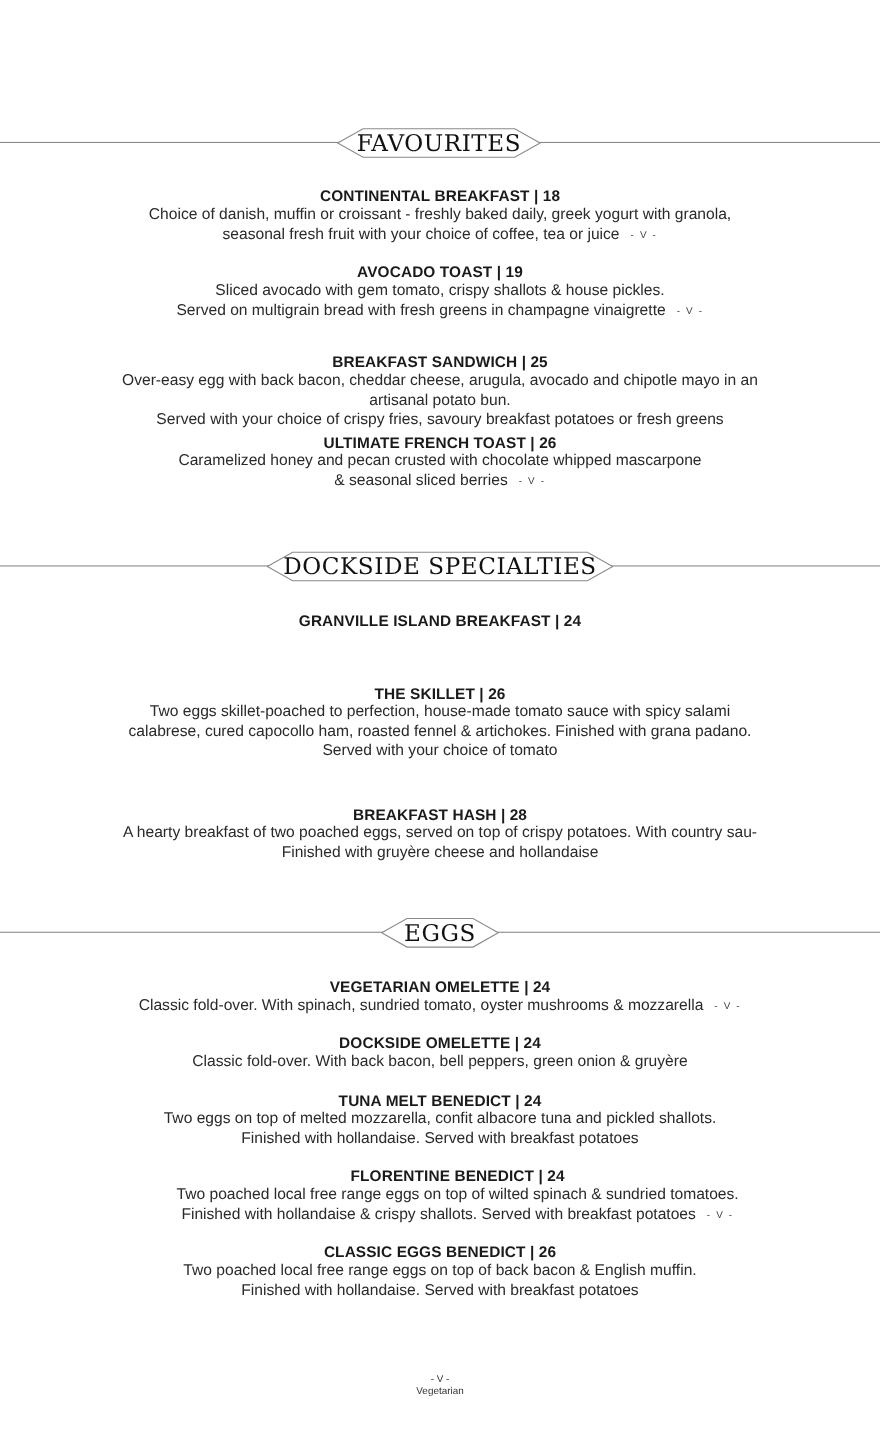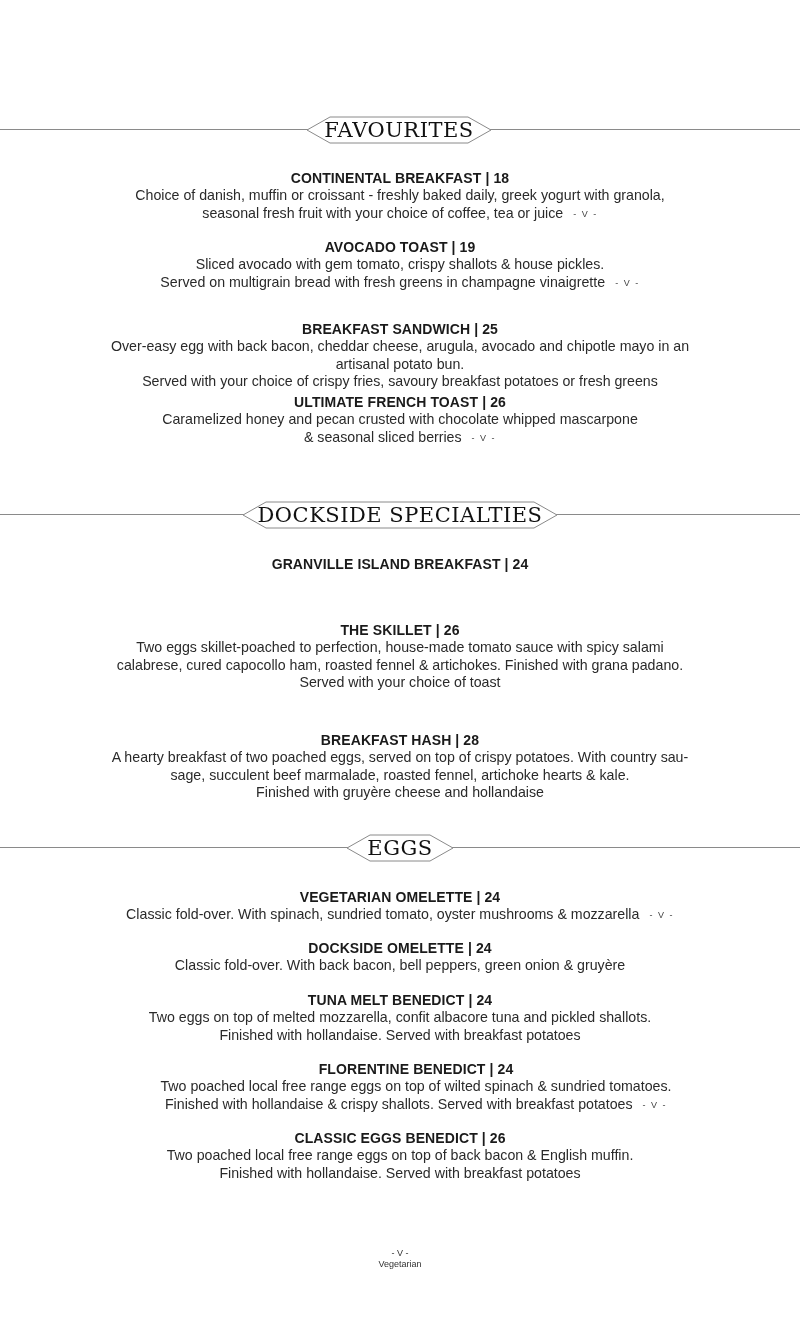--- a/index.html
+++ b/index.html
@@ -139,29 +139,28 @@
 
 <div class="menu-item" style="top:556px;">
   <div class="item-name">GRANVILLE ISLAND BREAKFAST | 24</div>
 </div>
 
 <div class="menu-item" style="top:622px;">
   <div class="item-name">THE SKILLET | 26</div>
   <div class="item-desc">
     <span class="line">Two eggs skillet-poached to perfection, house-made tomato sauce with spicy salami</span>
     <span class="line">calabrese, cured capocollo ham, roasted fennel &amp; artichokes. Finished with grana padano.</span>
-    <span class="line">Served with your choice of toast</span>
+    <span class="line">Served with your choice of tomato</span>
   </div>
 </div>
 
 <div class="menu-item" style="top:708px;margin-top:24px;">
   <div class="item-name">BREAKFAST HASH | 28</div>
   <div class="item-desc">
     <span class="line">A hearty breakfast of two poached eggs, served on top of crispy potatoes. With country sau-</span>
-    <span class="line">sage, succulent beef marmalade,  roasted fennel, artichoke hearts &amp; kale.</span>
     <span class="line">Finished with gruyère cheese and hollandaise</span>
   </div>
 </div>
 
 <div class="section-header" style="top:834px;">
   <div class="rule"></div>
   <svg class="badge" style="left:346px; width:108px;" viewBox="0 0 108 28">
     <polygon points="1,14 24,1 84,1 107,14 84,27 24,27" fill="#fff" stroke="#8a8a8a" stroke-width="1"></polygon>
   </svg>
   <div class="title" style="left:346px; width:108px;">EGGS</div>

